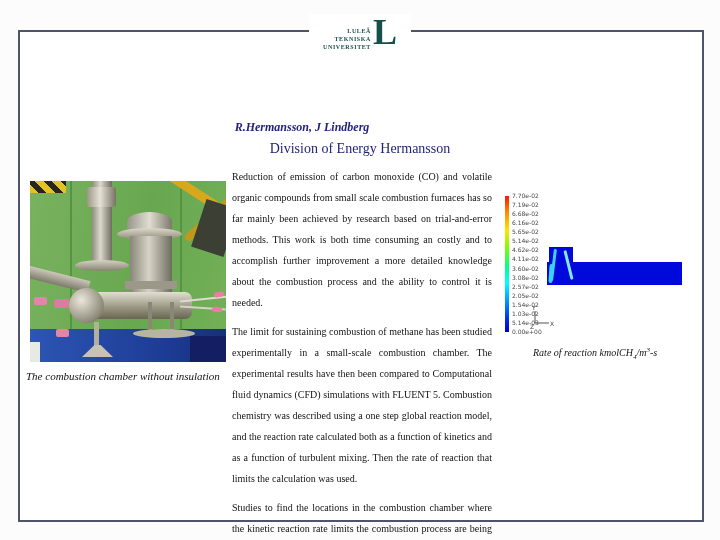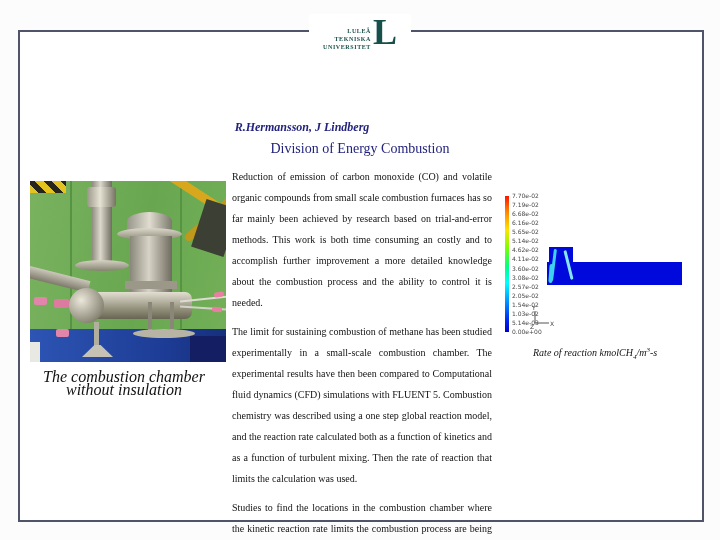--- a/index.html
+++ b/index.html
@@ -62,22 +62,22 @@
   .leg1{left:118px;top:121px;width:4px;height:30px;background:#8a8778;}
   .leg2{left:140px;top:121px;width:4px;height:30px;background:#8a8778;}
   .baseplate{left:103px;top:148px;width:62px;height:9px;border-radius:50%;background:#b7b4a5;}
   .wire1{left:150px;top:117px;width:48px;height:2px;background:#dcdcd2;transform:rotate(-6deg);}
   .wire2{left:150px;top:126px;width:46px;height:2px;background:#d2d2c8;transform:rotate(4deg);}
   .pinkR1{left:184px;top:111px;width:10px;height:5px;background:#e87fa2;border-radius:2px;transform:rotate(-8deg);}
   .pinkR2{left:182px;top:126px;width:10px;height:5px;background:#e87fa2;border-radius:2px;transform:rotate(6deg);}
   .pinkL1{left:4px;top:116px;width:13px;height:8px;background:#e285aa;border-radius:2px;}
   .pinkL2{left:24px;top:118px;width:15px;height:9px;background:#dd7aa0;border-radius:2px;}
   .pinkL3{left:26px;top:148px;width:13px;height:8px;background:#e285aa;border-radius:2px;}
-  .photo-caption{position:absolute;left:26px;top:370px;width:196px;text-align:center;
-                 font-style:italic;font-size:16px;line-height:13px;color:#131313;}
+  .photo-caption{position:absolute;left:26px;top:370px;width:196px;
+                 font-style:italic;font-size:11px;line-height:13px;color:#131313;}
   
   .legend-bar{position:absolute;left:505px;top:196px;width:4px;height:136px;
               background:linear-gradient(to bottom,#ff1500 0%,#ff8a00 12%,#ffe400 25%,#7dff00 38%,
                          #00ff85 52%,#00ffff 64%,#0090ff 78%,#0022ee 92%,#0000c8 100%);}
   .legend-labels{position:absolute;left:512px;top:193px;height:142px;display:flex;
                  flex-direction:column;justify-content:space-between;
                  font-family:"DejaVu Sans",sans-serif;font-size:6px;line-height:1;color:#484848;}
   .cfd-plot{position:absolute;left:546px;top:246px;width:140px;height:42px;}
   .cfd-plot *{position:absolute;}
   .vduct{left:3px;top:1px;width:24px;height:18px;background:#0009dc;}
@@ -99,21 +99,21 @@
   <div class="logo">
     <div class="logo-text">
       <div>LULEÅ</div>
       <div>TEKNISKA</div>
       <div>UNIVERSITET</div>
     </div>
     <div class="logo-letter">L</div>
   </div>
 
   <div class="authors">R.Hermansson, J Lindberg</div>
-  <div class="division">Division of Energy Combustion</div>
+  <div class="division">Division of Energy Hermansson</div>
 
   <div class="photo">
     <div class="seam" style="left:40px"></div>
     <div class="seam" style="left:150px"></div>
     <div class="hazard"></div>
     <div class="bike1"></div>
     <div class="bike2"></div>
     <div class="bikedark"></div>
     <div class="table"></div>
     <div class="tabledark"></div>

